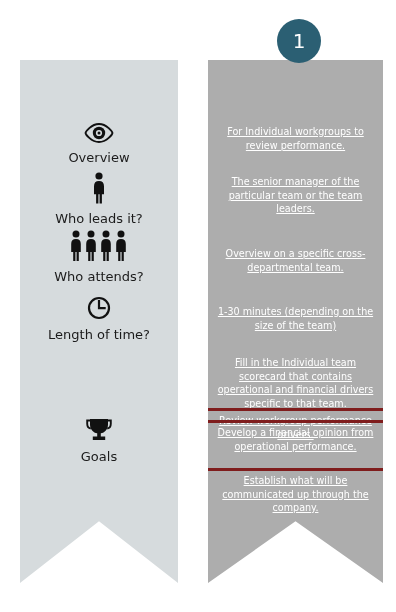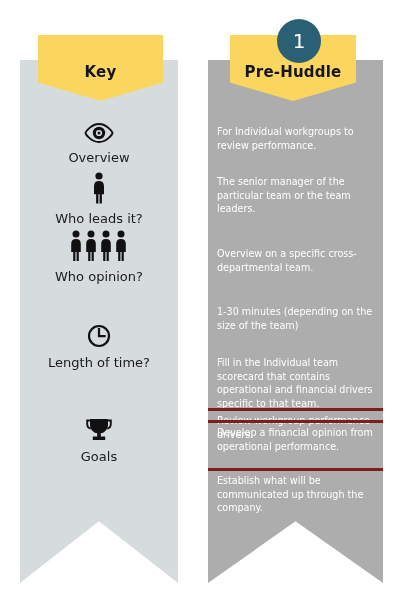--- a/index.html
+++ b/index.html
@@ -62,42 +62,37 @@
     margin-top:3px;font-size:13px;color:#1b1b1b;
     text-align:center;white-space:nowrap;
   }
 
   
   .phase-rows{position:absolute;left:208px;top:60px;width:175px;z-index:3;}
   .phase-row{
     position:absolute;left:0;width:175px;
     box-sizing:border-box;padding:0 9px;
     color:#ffffff;font-size:9.6px;line-height:13.5px;
-    text-align:left;
+    text-align:center;
+    text-decoration:underline;
   }
   .phase-row.sep{border-top:3px solid #7f1d1d;padding-top:3px;}
 </style>
 </head>
 <body>
 
 <div class="stage">
 
   <div class="ribbon" id="ribbon-key">
     <div class="ribbon-body"></div>
   </div>
   <div class="ribbon" id="ribbon-phase">
     <div class="ribbon-body"></div>
   </div>
 
-  <div class="tab" id="tab-key">
-    <span class="tab-label">Key</span>
-  </div>
-  <div class="tab" id="tab-phase">
-    <span class="tab-label">Pre-Huddle</span>
-  </div>
 
   <div id="phase-badge">
     <span class="num">1</span>
   </div>
 
   <div class="key-rows">
 
     <div class="key-row" style="top:63px">
       <span class="key-icon">
         <svg width="30" height="20" viewBox="0 0 30 20">
@@ -128,24 +123,24 @@
             <path d="M8 9c-3.3 0-4.8 1.7-4.8 5v8h2v9h2.2v-9h1.2v9h2.2v-9h2V14c0-3.3-1.5-5-4.8-5z"></path>
             <circle cx="23" cy="4" r="3.5"></circle>
             <path d="M23 9c-3.3 0-4.8 1.7-4.8 5v8h2v9h2.2v-9h1.2v9h2.2v-9h2V14c0-3.3-1.5-5-4.8-5z"></path>
             <circle cx="38" cy="4" r="3.5"></circle>
             <path d="M38 9c-3.3 0-4.8 1.7-4.8 5v8h2v9h2.2v-9h1.2v9h2.2v-9h2V14c0-3.3-1.5-5-4.8-5z"></path>
             <circle cx="53" cy="4" r="3.5"></circle>
             <path d="M53 9c-3.3 0-4.8 1.7-4.8 5v8h2v9h2.2v-9h1.2v9h2.2v-9h2V14c0-3.3-1.5-5-4.8-5z"></path>
           </g>
         </svg>
       </span>
-      <span class="key-caption">Who opinion?</span>
+      <span class="key-caption">Who attends?</span>
     </div>
 
-    <div class="key-row" style="top:264px">
+    <div class="key-row" style="top:236px">
       <span class="key-icon">
         <svg width="24" height="24" viewBox="0 0 24 24">
           <circle cx="12" cy="12" r="10" fill="none" stroke="#111" stroke-width="2.2"></circle>
           <path d="M12 5.2v7h5.6" fill="none" stroke="#111" stroke-width="2.2" stroke-linecap="square"></path>
         </svg>
       </span>
       <span class="key-caption">Length of time?</span>
     </div>
 
     <div class="key-row" style="top:358px">

